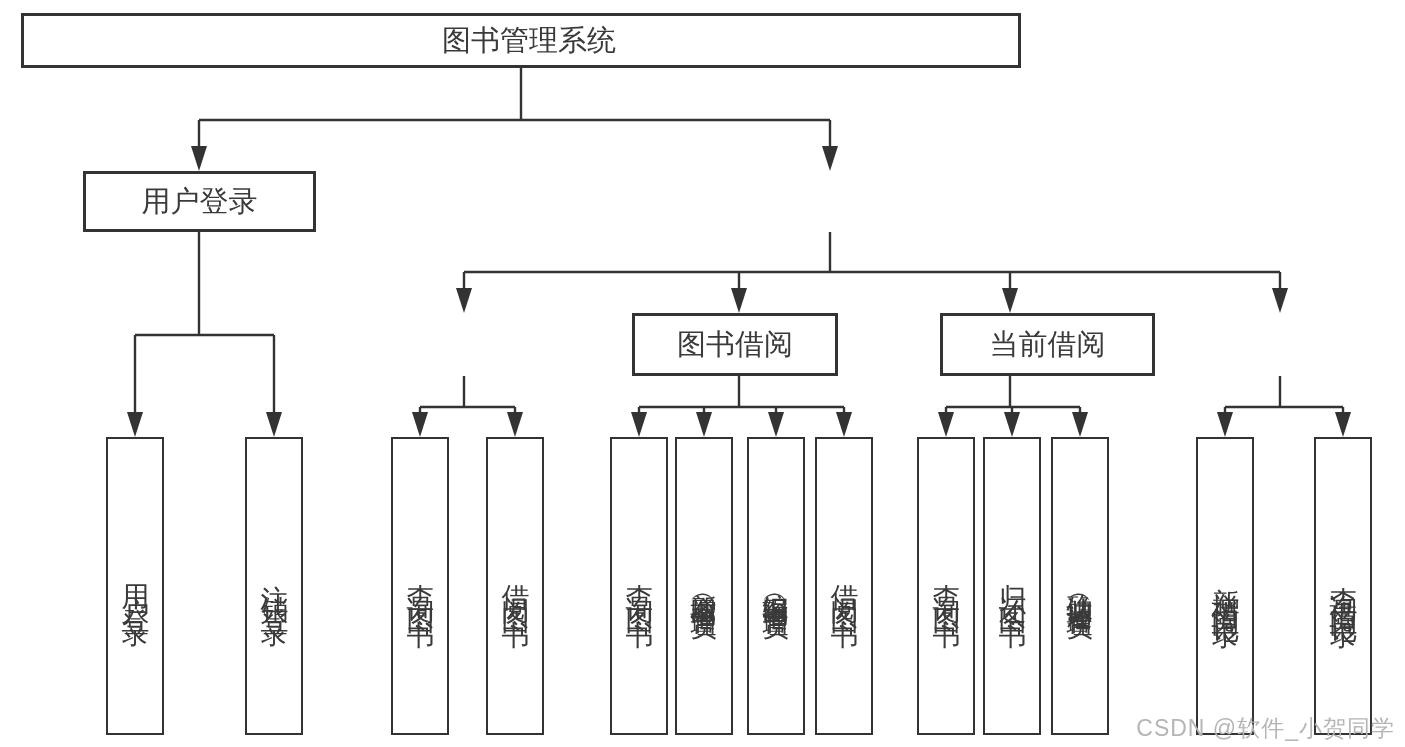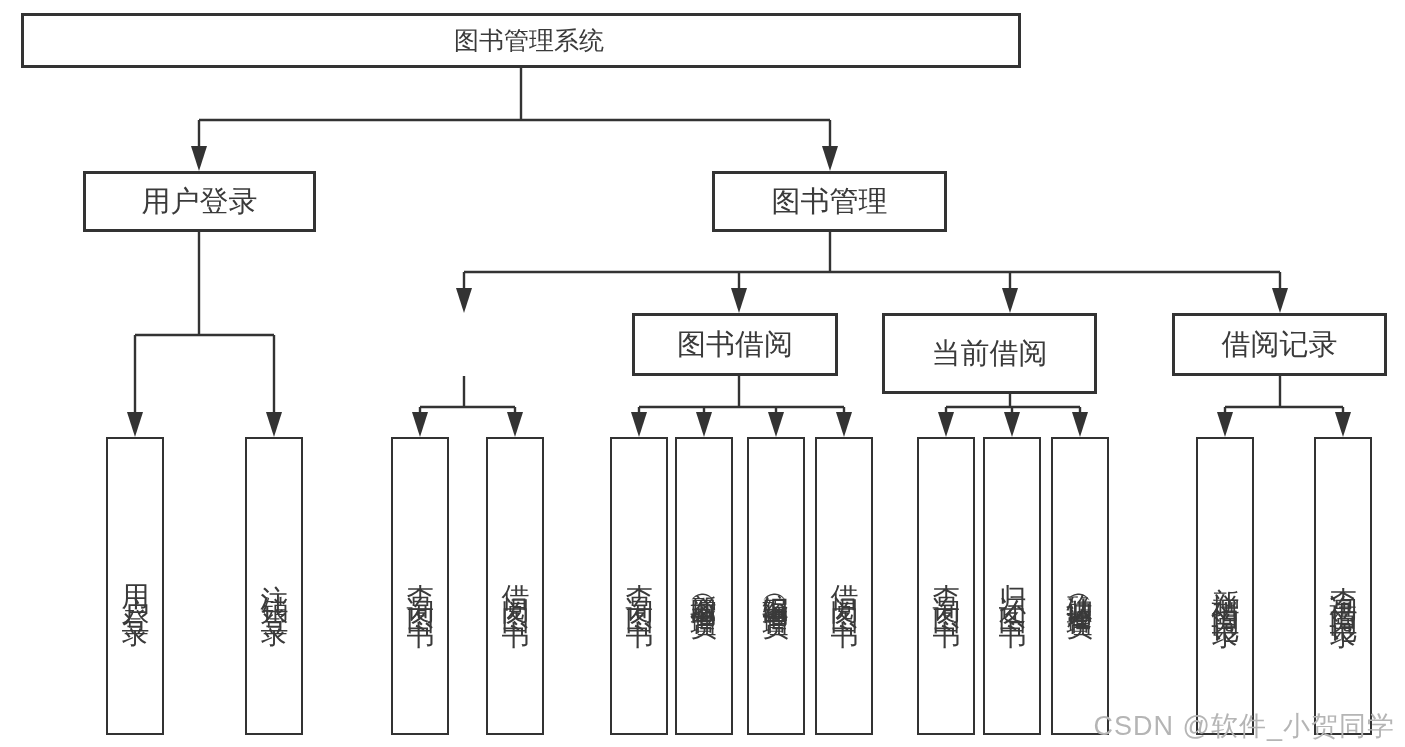--- a/index.html
+++ b/index.html
@@ -27,39 +27,39 @@
   .wires polygon { fill: var(--line); stroke: none; }
   .node {
     position: absolute;
     background: #ffffff;
     border: 3px solid var(--line);
     display: flex;
     align-items: center;
     justify-content: center;
     color: var(--text);
   }
-  .node.root  { font-size: 25px; padding-left: 16px; }
+  .node.root  { font-size: 29px; padding-left: 16px; }
   .node.lvl2, .node.lvl3 { font-size: 29px; }
   .node.leaf  { border-width: 2.5px; }
   .vlbl {
     writing-mode: vertical-rl;
     text-orientation: mixed;
     font-size: 28px;
     letter-spacing: 12px;
     line-height: 1;
     color: var(--text);
     white-space: nowrap;
   }
   .leaf.six  .vlbl { letter-spacing: 7px; }
   .leaf.tight .vlbl { font-size: 26px; letter-spacing: 3px; }
   .watermark {
     position: absolute;
     right: 10px;
     bottom: 3px;
-    font-size: 27px;
+    font-size: 23px;
     color: var(--watermark);
     letter-spacing: 1px;
   }
 </style>
 </head>
 <body>
 
 <div class="canvas">
 
   <svg class="wires" viewBox="0 0 1405 747" xmlns="http://www.w3.org/2000/svg">
@@ -91,32 +91,26 @@
     <polygon points="1335,412 1351,412 1343,437"></polygon>
   </svg>
 
   <div class="node root" style="left:21px;top:13px;width:1000px;height:55px">
     <span>图书管理系统</span>
   </div>
 
   <div class="node lvl2" style="left:83px;top:171px;width:233px;height:61px">
     <span>用户登录</span>
   </div>
-  <div class="node lvl2" style="left:712px;top:171px;width:235px;height:61px">
-    <span>图书管理</span>
-  </div>
 
   <div class="node lvl3" style="left:632px;top:313px;width:206px;height:63px">
     <span>图书借阅</span>
   </div>
-  <div class="node lvl3" style="left:882px;top:313px;width:215px;height:81px">
+  <div class="node lvl3" style="left:940px;top:313px;width:215px;height:63px">
     <span>当前借阅</span>
-  </div>
-  <div class="node lvl3" style="left:1172px;top:313px;width:215px;height:63px">
-    <span>借阅记录</span>
   </div>
 
   <div class="node leaf" style="left:106px;top:437px;width:58px;height:298px">
     <span class="vlbl">用户登录</span>
   </div>
   <div class="node leaf" style="left:245px;top:437px;width:58px;height:298px">
     <span class="vlbl">注销登录</span>
   </div>
   <div class="node leaf" style="left:391px;top:437px;width:58px;height:298px">
     <span class="vlbl">查询图书</span>

